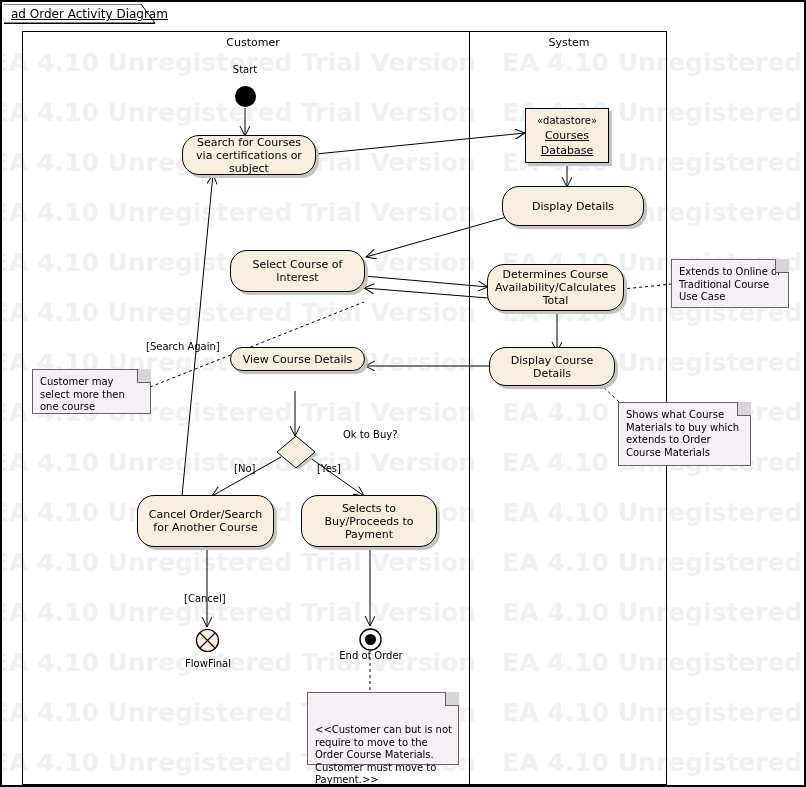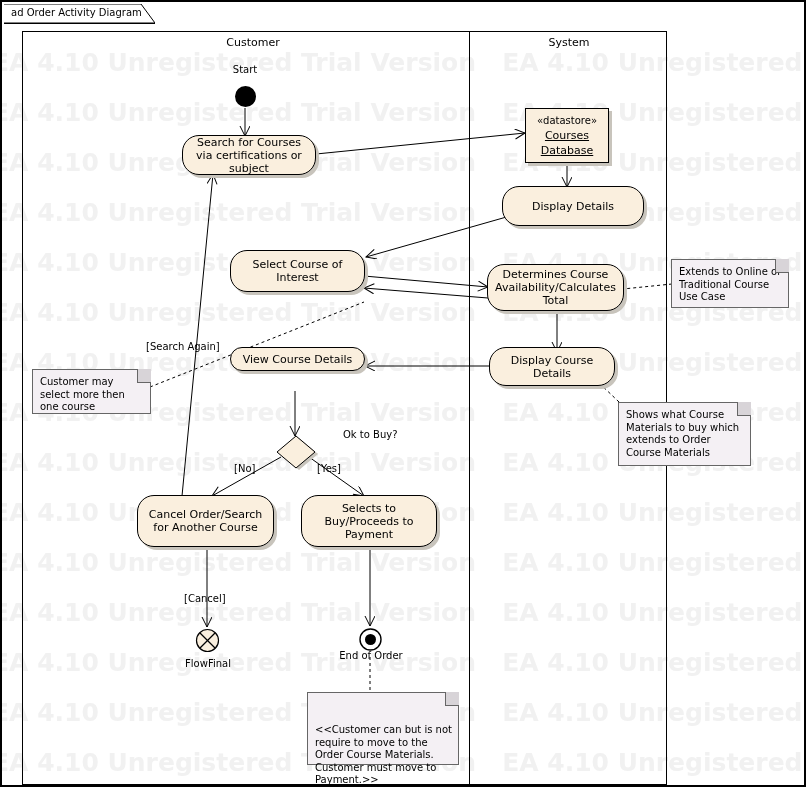--- a/index.html
+++ b/index.html
@@ -33,24 +33,25 @@
   }
   #tab .tab-shape {
     position: absolute;
     left: 0; top: 0;
     width: 151px; height: 20px;
   }
   #tab .tab-label {
     position: absolute;
     left: 7px;
     top: 3px;
-    font-size: 10px;
+    font-size: 12px;
     color: #000000;
     white-space: nowrap;
     z-index: 2;
+    text-decoration: underline;
   }
 
   
   #watermark {
     position: absolute;
     left: 0; top: 22px;
     width: 806px; height: 765px;
     overflow: hidden;
     z-index: 1;
     pointer-events: none;

